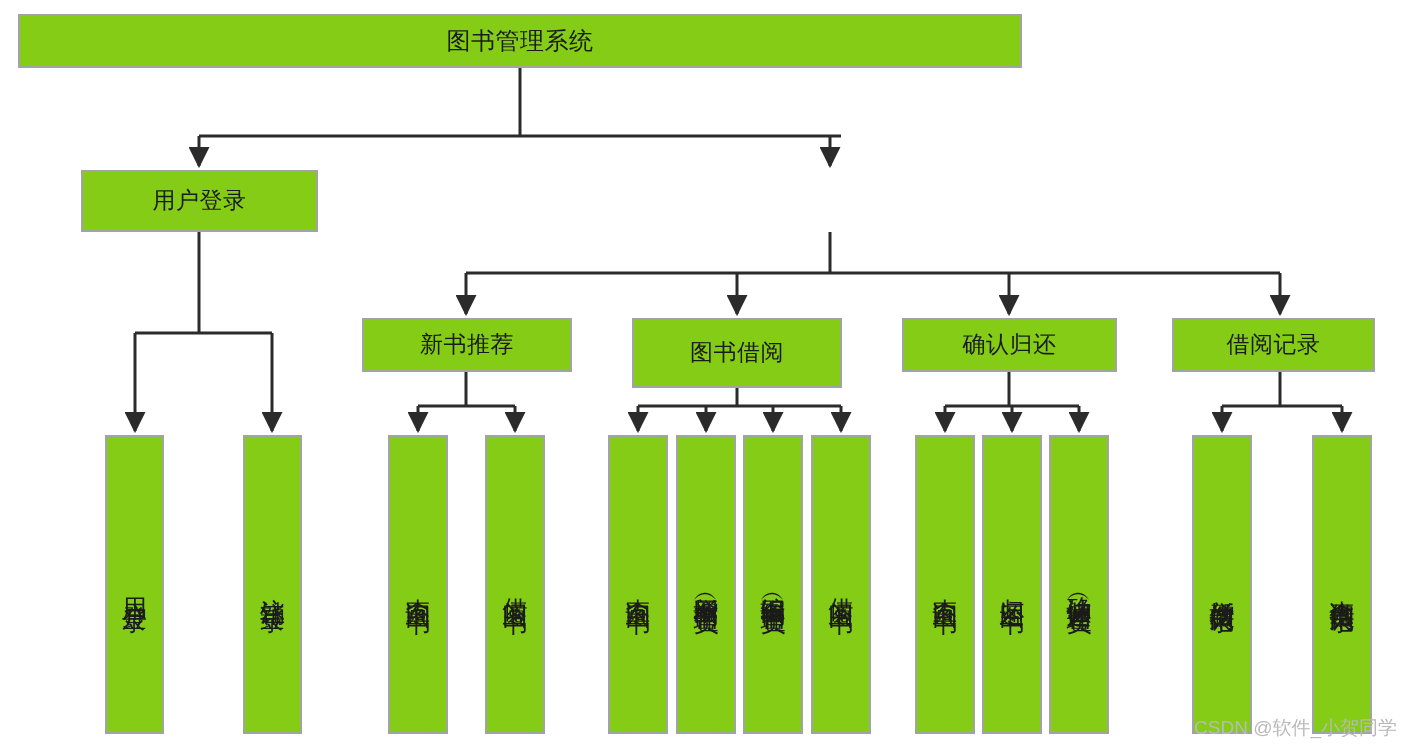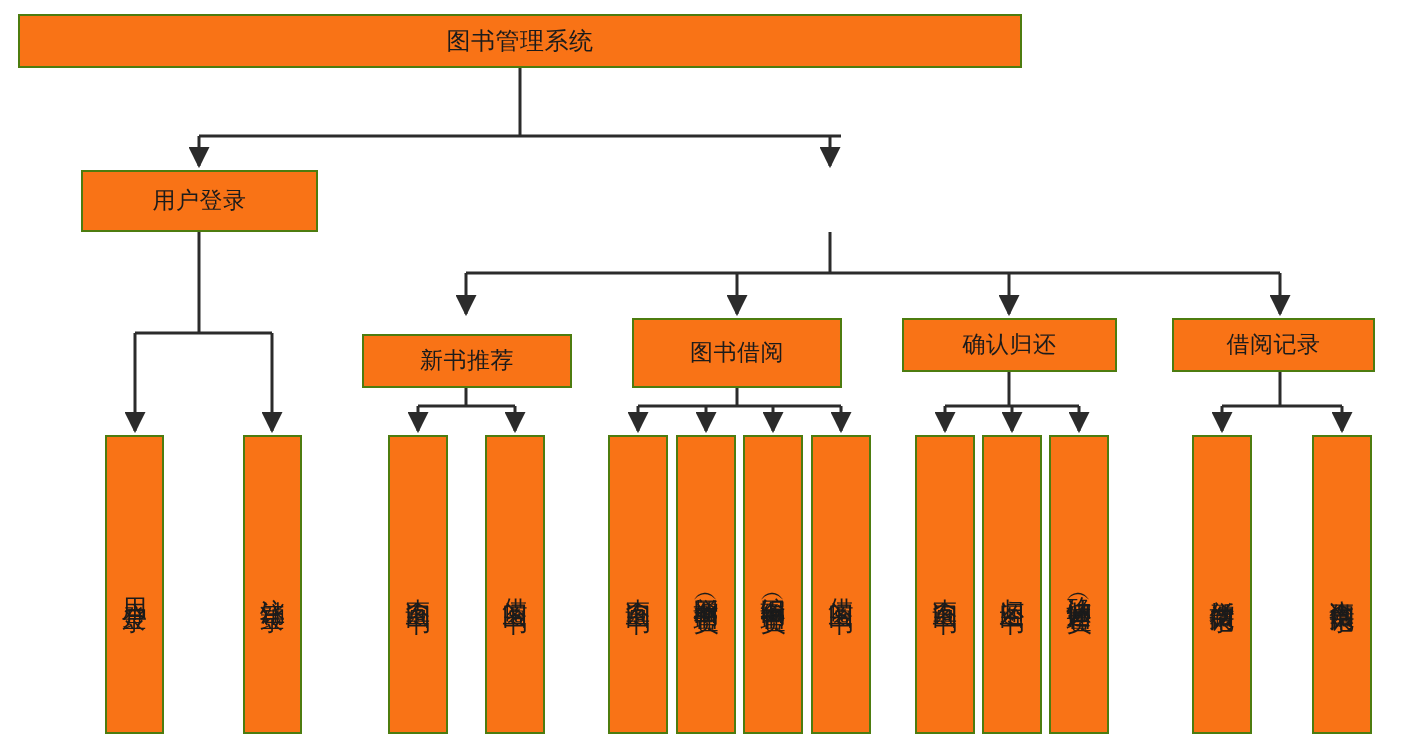--- a/index.html
+++ b/index.html
@@ -20,22 +20,22 @@
   #edges {
     position: absolute;
     left: 0;
     top: 0;
     width: 1405px;
     height: 747px;
   }
   .node {
     position: absolute;
     box-sizing: border-box;
-    border: 2px solid #4d7c0f;
-    background: #f97316;
+    border: 2px solid #a3a3a3;
+    background: #84cc16;
     display: flex;
     align-items: center;
     justify-content: center;
     color: #1b1b1b;
     z-index: 2;
   }
   .node .lbl {
     display: block;
     text-align: center;
     line-height: 1.12;
@@ -135,21 +135,21 @@
   </svg>
 
   <div class="node h root" style="left:18px; top:14px; width:1004px; height:54px;">
     <span class="lbl">图书管理系统</span>
   </div>
 
   <div class="node h" style="left:81px; top:170px; width:237px; height:62px;">
     <span class="lbl">用户登录</span>
   </div>
 
-  <div class="node h" style="left:362px; top:318px; width:210px; height:54px;margin-top:16px;">
+  <div class="node h" style="left:362px; top:318px; width:210px; height:54px;">
     <span class="lbl">新书推荐</span>
   </div>
   <div class="node h" style="left:632px; top:318px; width:210px; height:70px;">
     <span class="lbl">图书借阅</span>
   </div>
   <div class="node h" style="left:902px; top:318px; width:215px; height:54px;">
     <span class="lbl">确认归还</span>
   </div>
   <div class="node h" style="left:1172px; top:318px; width:203px; height:54px;">
     <span class="lbl">借阅记录</span>
@@ -192,14 +192,15 @@
     <span class="lbl">确认归还（管理员）</span>
   </div>
 
   <div class="node v tall" style="left:1192px; top:435px; width:60px; height:299px;">
     <span class="lbl">新增借阅记录</span>
   </div>
   <div class="node v tall" style="left:1312px; top:435px; width:60px; height:299px;">
     <span class="lbl">查询借阅记录</span>
   </div>
 
+  <div id="watermark">CSDN @软件_小贺同学</div>
 
 </div>
 
 </body></html>

